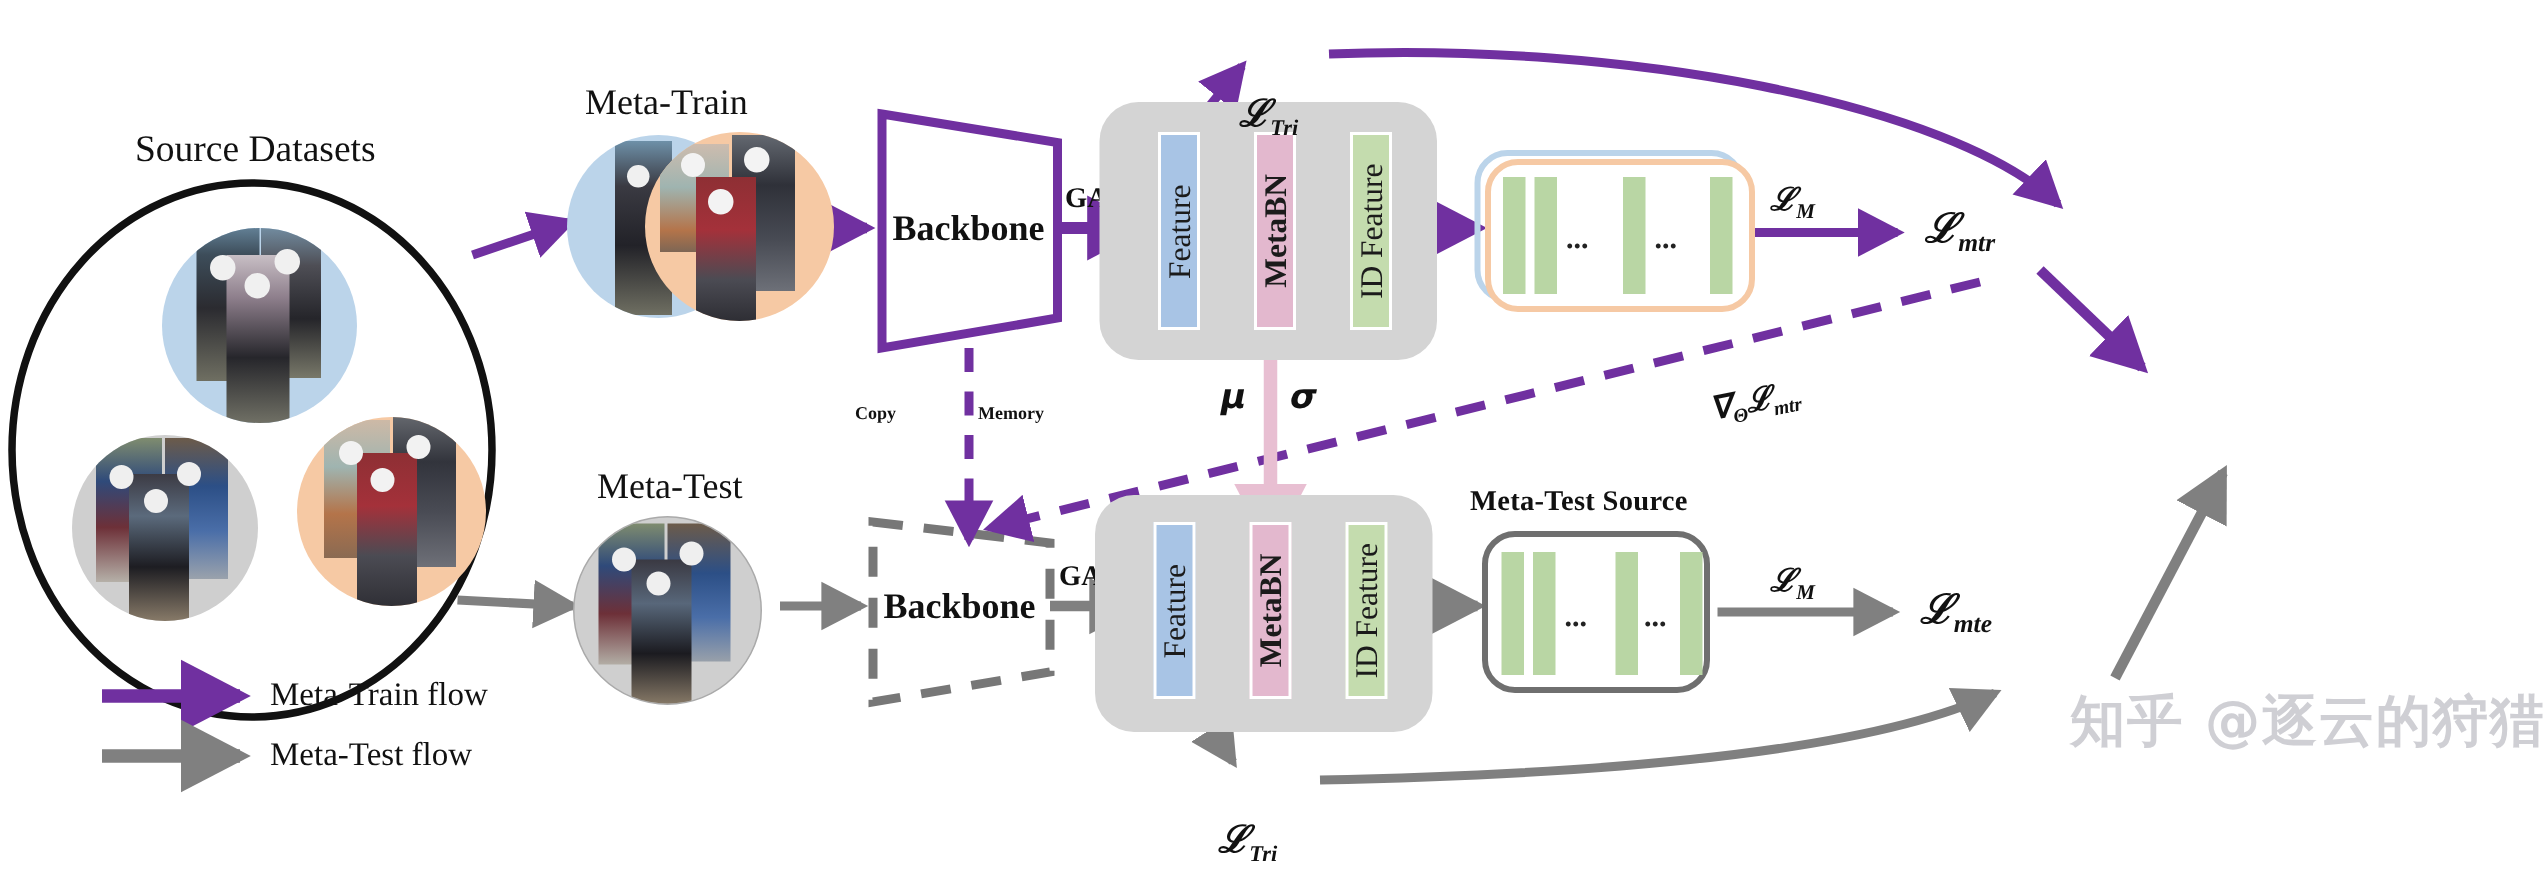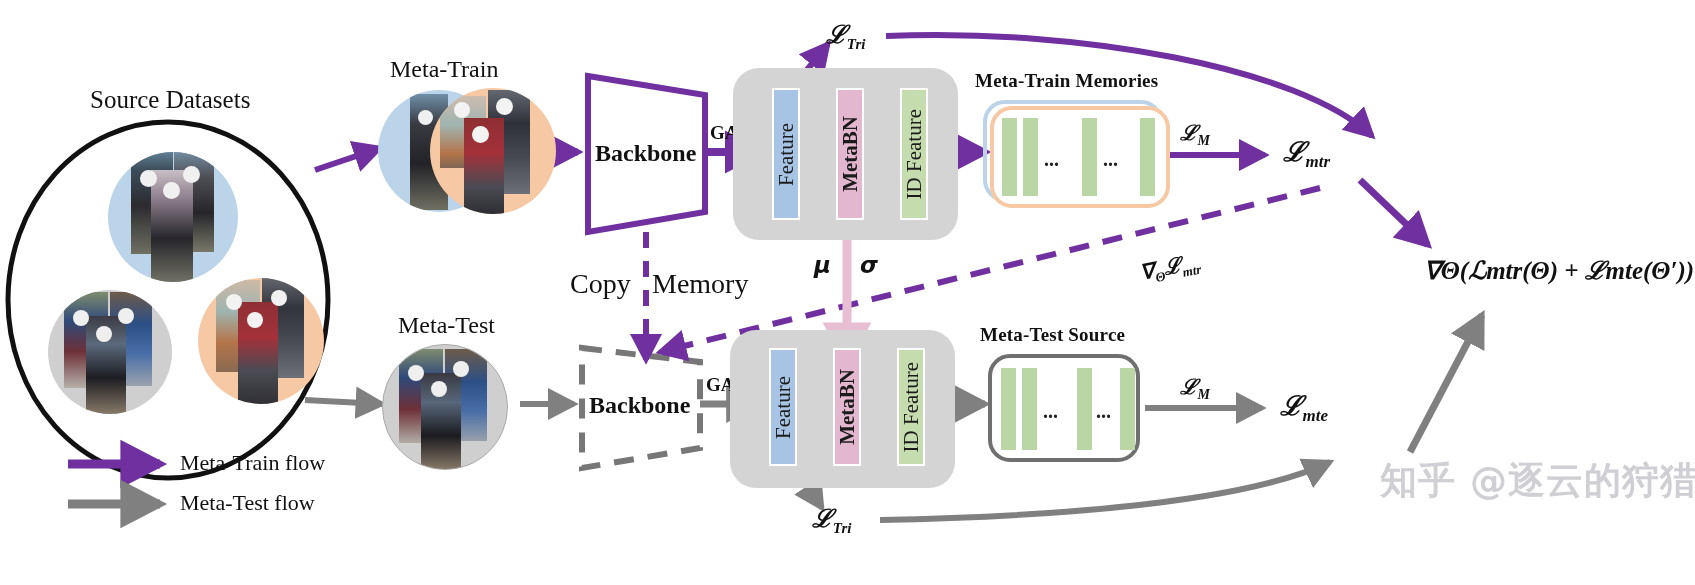--- a/index.html
+++ b/index.html
@@ -13,25 +13,25 @@
 
   .abs{position:absolute;}
 
   
   .lbl-serif{font-family:"Liberation Serif",serif;color:#111;white-space:nowrap;}
   .lbl-bold{font-family:"Liberation Serif",serif;font-weight:bold;color:#111;white-space:nowrap;}
   .title-src{font-size:25px;}
   .title-meta{font-size:24px;}
   .mem-title{font-size:19px;font-weight:bold;letter-spacing:.2px;}
   .gap-lbl{font-size:19px;font-weight:bold;}
-  .copy-lbl{font-size:28px;font-weight:normal;}
+  .copy-lbl{font-size:12px;font-weight:bold;}
   .legend-lbl{font-size:22px;}
   .math{font-family:"Liberation Serif",serif;font-style:italic;font-weight:bold;white-space:nowrap;color:#111;}
   .m20{font-size:21px;}
-  .m24{font-size:25px;}
+  .m24{font-size:25px;margin-top:41px;}
   .m26{font-size:27px;}
   .greek{font-family:"DejaVu Sans",sans-serif;font-style:italic;font-weight:bold;font-size:23px;color:#111;}
 
   
   .ds-circle{border-radius:50%;overflow:hidden;position:absolute;}
 
   
   .tile{position:absolute;overflow:hidden;}
 
   
@@ -217,21 +217,20 @@
   <div class="blk bold" style="left:833px;top:348px;width:28px;height:118px;background:#E3B8CE;">
     <span>MetaBN</span>
   </div>
   <div class="blk" style="left:897px;top:348px;width:28px;height:118px;background:#C4DCAE;">
     <span>ID Feature</span>
   </div>
 
   <div class="abs greek" style="left:814px;top:252px;">μ</div>
   <div class="abs greek" style="left:860px;top:252px;">σ</div>
 
-  <div class="abs lbl-bold mem-title" style="left:975px;top:70px;">Meta-Train Memories</div>
 
   <div class="mem-outer" style="left:983px;top:100px;width:180px;height:102px;border:4px solid #BBD4EA;"></div>
   <div class="mem-outer" style="left:990px;top:106px;width:180px;height:102px;border:4px solid #F6C9A4;background:#fff;"></div>
   <div class="mem-bar" style="left:1002px;top:118px;width:15px;height:78px;"></div>
   <div class="mem-bar" style="left:1023px;top:118px;width:15px;height:78px;"></div>
   <div class="abs lbl-bold" style="left:1044px;top:148px;font-size:20px;color:#222;">...</div>
   <div class="mem-bar" style="left:1082px;top:118px;width:15px;height:78px;"></div>
   <div class="abs lbl-bold" style="left:1103px;top:148px;font-size:20px;color:#222;">...</div>
   <div class="mem-bar" style="left:1140px;top:118px;width:15px;height:78px;"></div>
 
@@ -265,20 +264,19 @@
   </div>
 
   <div class="abs math m26" style="left:1280px;top:386px;">
     <span>ℒ</span><sub style="font-size:17px;">mte</sub>
   </div>
 
   <div class="abs math m20" style="left:1140px;top:252px;transform:rotate(-11deg);">
     <span>∇</span><sub style="font-size:13px;">Θ</sub><span>ℒ</span><sub style="font-size:13px;">mtr</sub>
   </div>
 
-  <div class="abs math" style="left:1424px;top:252px;font-size:25px;">∇Θ(ℒmtr(Θ) + ℒmte(Θ′))</div>
 
   <div class="abs lbl-serif legend-lbl" style="left:180px;top:450px;font-family:Liberation Serif, serif;">Meta-Train flow</div>
   <div class="abs lbl-serif legend-lbl" style="left:180px;top:490px;">Meta-Test flow</div>
 
   <div class="wm" style="left:1380px;top:456px;">知乎 @逐云的狩猎者</div>
 
 </div>
 
 </body></html>

